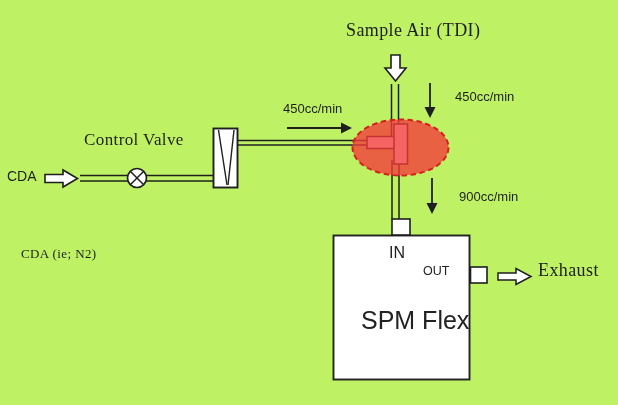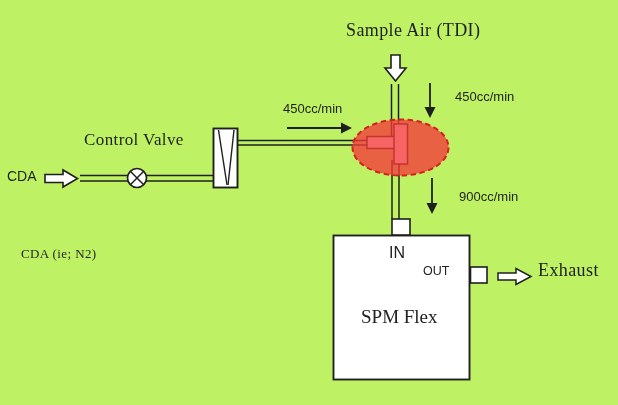--- a/index.html
+++ b/index.html
@@ -15,21 +15,21 @@
   .lbl-flow-meter{left:179px;top:91px;font-size:17px;}
   .lbl-control-valve{left:84px;top:131px;font-size:17px;}
   .lbl-cda{left:7px;top:169px;font-size:14px;font-weight:normal;}
   .lbl-flow-left{left:283px;top:102px;font-size:13px;}
   .lbl-flow-right{left:455px;top:90px;font-size:13px;}
   .lbl-t-joint{left:454px;top:129px;font-size:18px;font-weight:bold;color:#dd0000;}
   .lbl-flow-out{left:459px;top:190px;font-size:13px;}
   .lbl-cda-note{left:21px;top:247px;font-size:13px;}
   .lbl-in{left:389px;top:244px;font-size:16px;color:#222;}
   .lbl-out{left:423px;top:265px;font-size:12.5px;color:#222;}
-  .lbl-spm-flex{left:361px;top:307px;font-size:19px;color:#222;font-family:Liberation Serif, serif;}
+  .lbl-spm-flex{left:361px;top:307px;font-size:25px;color:#222;}
   .lbl-exhaust{left:538px;top:261px;font-size:18px;}
 </style>
 </head>
 <body>
 
 <div id="stage">
 
   <svg id="diagram-svg" width="618" height="405" viewBox="0 0 618 405">
 
     <g stroke="#1f1f1f" stroke-width="1.5">

